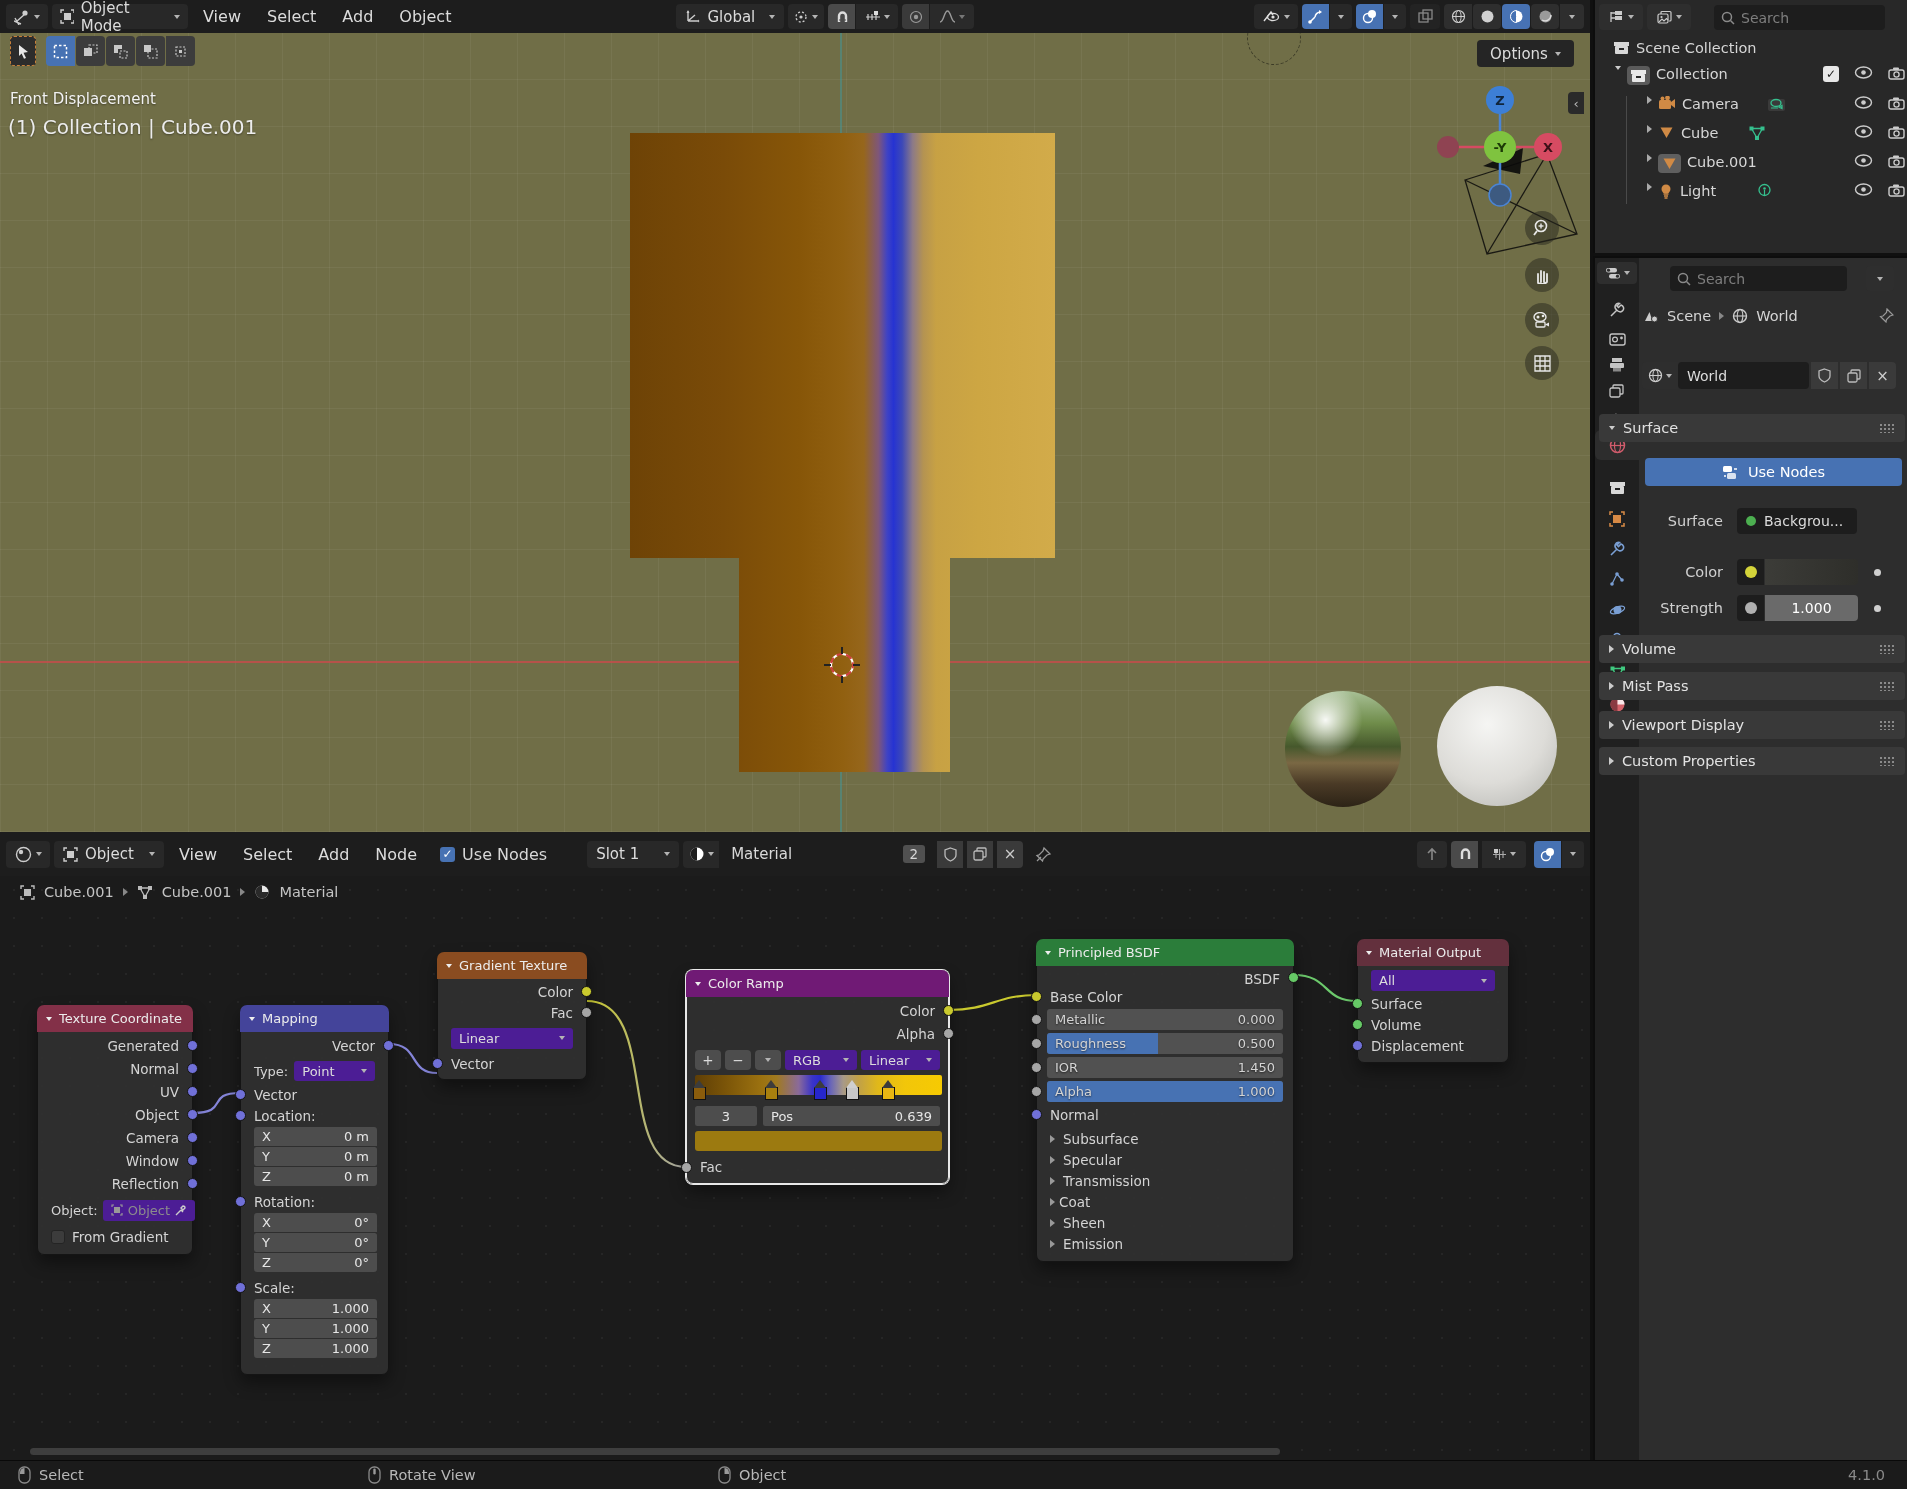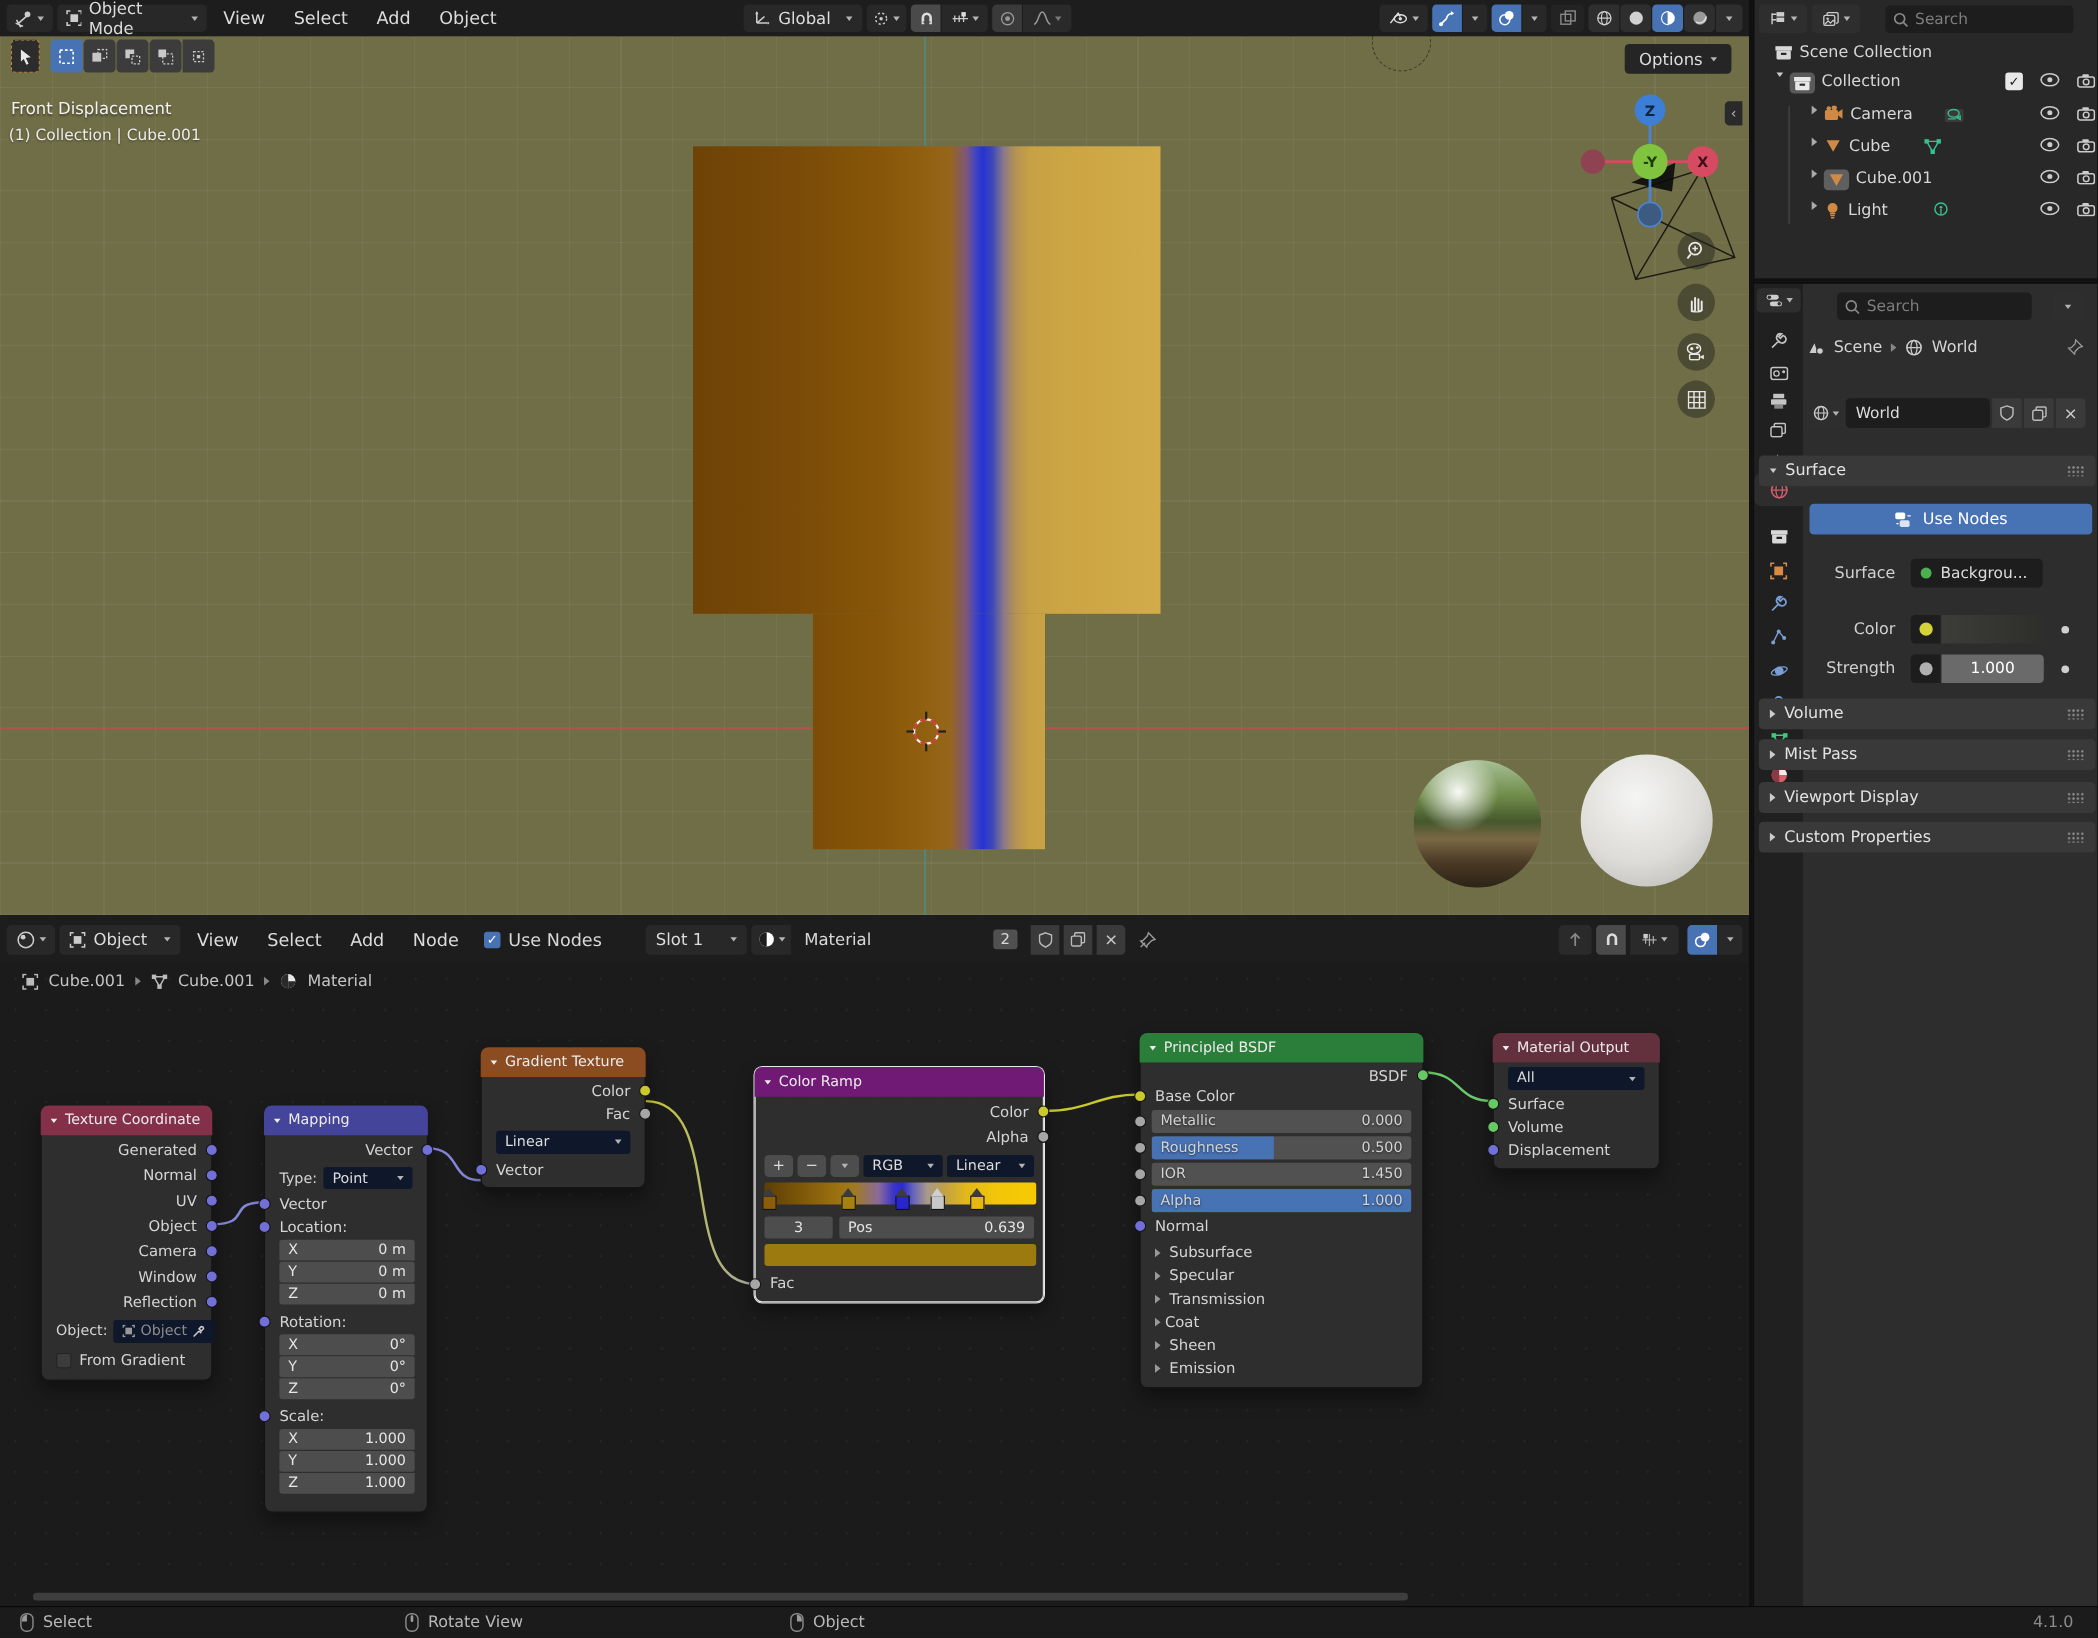--- a/index.html
+++ b/index.html
@@ -20,21 +20,21 @@
 .vbtn{position:absolute;width:34px;height:34px;border-radius:50%;background:rgba(38,38,30,.5);display:flex;align-items:center;justify-content:center}
 
 .sh{left:0;top:832px;width:1590px;height:628px;background:#1b1b1b;overflow:hidden}
 .sh-canvas{left:0;top:44px;right:0;bottom:0;background-image:radial-gradient(circle,#262626 1px,transparent 1.2px);background-size:28px 28px}
 .node{position:absolute;background:rgba(48,48,48,.97);border:1px solid #141414;border-radius:7px;box-shadow:0 8px 16px rgba(0,0,0,.4);font-size:13.5px;color:#d4d4d4}
 .node .nhdr{position:absolute;left:-1px;right:-1px;top:-1px;height:27px;border-radius:7px 7px 0 0;display:flex;align-items:center;padding:0 9px;gap:7px;color:#ececec}
 .nrow{position:absolute;left:0;right:0;display:flex;align-items:center;padding:0 13px;gap:6px}
 .nrow.out{justify-content:flex-end}
 .sock{position:absolute;width:11px;height:11px;border-radius:50%;border:1.5px solid #141414}
 .fld{background:#4d4d4d;border-radius:2.5px;display:flex;align-items:center;justify-content:space-between;padding:0 8px;color:#e6e6e6;font-size:13px}
-.dd{background:#0f172a;border-radius:3px;display:flex;align-items:center;padding:0 8px;color:#dcdcdc;font-size:13px;gap:6px}
+.dd{background:#4c1d95;border-radius:3px;display:flex;align-items:center;padding:0 8px;color:#dcdcdc;font-size:13px;gap:6px}
 .dd .chv{margin-left:auto}
 .sl{position:relative;background:#515151;border-radius:3px;overflow:hidden;height:21px;flex:1;display:flex;align-items:center;justify-content:space-between;padding:0 8px;font-size:13px}
 .sl .fill{position:absolute;left:0;top:0;bottom:0;background:#4772b3}
 .sl span{position:relative;z-index:1;text-shadow:0 1px 2px rgba(0,0,0,.6)}
 .stop{position:absolute;top:12px;width:13px;height:13px;border:1px solid #111}
 .stop:before{content:"";position:absolute;left:-1px;top:-8px;width:0;height:0;border-left:6.5px solid transparent;border-right:6.5px solid transparent;border-bottom:8px solid #3c3c3c}
 .stop.active:before{border-bottom-color:#cfcfcf}
 
 .outl{left:1593px;top:0;width:314px;height:253px;background:#282828;border-left:2px solid #0d0d0d}
 .orow{position:absolute;display:flex;align-items:flex-start;font-size:14.5px;color:#d6d6d6;gap:6px}
@@ -244,21 +244,21 @@
       </div>
       <div class="btn" style="width:29px;height:30px;background:#3c3c3c;border-radius:0 4px 4px 0">
         <svg width="15" height="15">
             <rect x="3" y="3" width="9" height="9" fill="none" stroke="#c8c8c8" stroke-width="1.2" stroke-dasharray="2 1.5"></rect>
             <rect x="6" y="6" width="3" height="3" fill="#c8c8c8"></rect>
           </svg>
       </div>
     </div>
 
     <div class="abs" style="left:10px;top:90px;font-size:15px;color:#f2f2f2;text-shadow:0 1px 2px rgba(0,0,0,.45)">Front Displacement</div>
-    <div class="abs" style="left:8px;top:115px;font-size:14px;color:#ececec;text-shadow:0 1px 2px rgba(0,0,0,.4)">(1) Collection | Cube.001</div>
+    <div class="abs" style="left:8px;top:115px;font-size:20px;color:#ececec;text-shadow:0 1px 2px rgba(0,0,0,.4)">(1) Collection | Cube.001</div>
 
     <div class="abs btn" style="left:1477px;top:40px;width:97px;height:27px;background:#252525;gap:7px">
       <span style="font-size:15px">Options</span>
         <span class="chv"></span>
     </div>
     <div class="abs" style="left:1568px;top:92px;width:16px;height:22px;background:#2a2a2a;border-radius:4px 0 0 4px;color:#bbb;font-size:13px;display:flex;align-items:center;justify-content:center">‹</div>
 
     <svg class="abs" width="170" height="125" style="left:1425px;top:138px">
       <path d="M40 42 L122 16 L152 96 L62 116 Z M40 42 L152 96 M122 16 L62 116" stroke="rgba(10,10,10,.85)" stroke-width="1.3" fill="none"></path>
       <path d="M58 28 L98 10 L95 36 Z" fill="rgba(10,10,10,.9)"></path>

